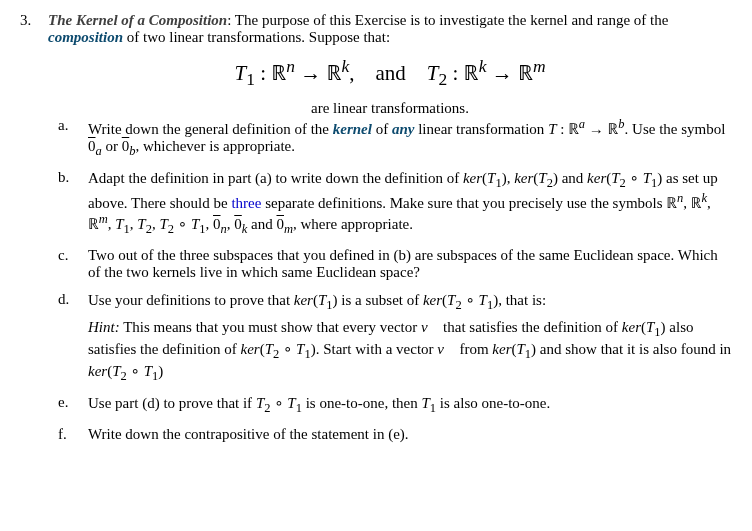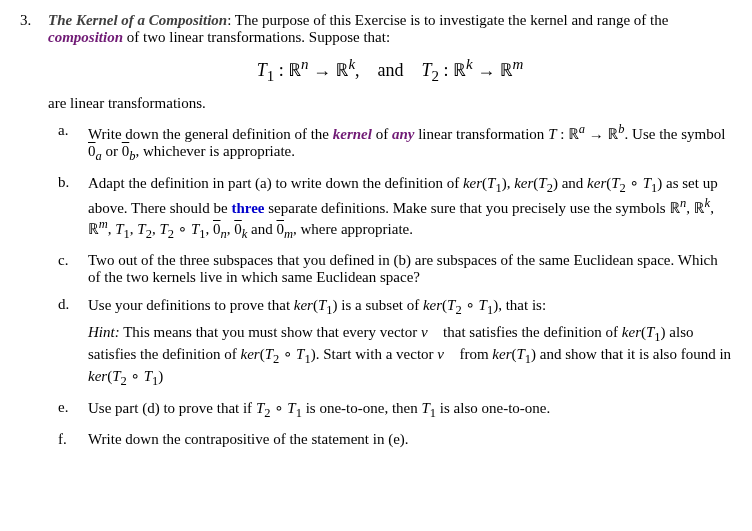--- a/index.html
+++ b/index.html
@@ -37,36 +37,37 @@
 
     .problem-title {
       font-style: italic;
       font-weight: bold;
       color: #404040;
     }
 
     .bold-italic-red {
       font-style: italic;
       font-weight: bold;
-      color: #701a75;
+      color: #0c4a6e;
     }
 
     .bold-blue {
-      font-weight: bold;
+      font-weight: normal;
       color: #0000cc;
     }
 
     .center-line {
       text-align: center;
       margin: 10px 0;
-      font-size: 18px;
+      font-size: 21px;
     }
 
     .are-linear {
-      margin-bottom: 10px;
+      margin-bottom: 0;
+      text-align: center;
     }
 
     .sub-parts {
       margin-left: 10px;
     }
 
     .sub-part {
       display: flex;
       gap: 8px;
       margin-bottom: 10px;

